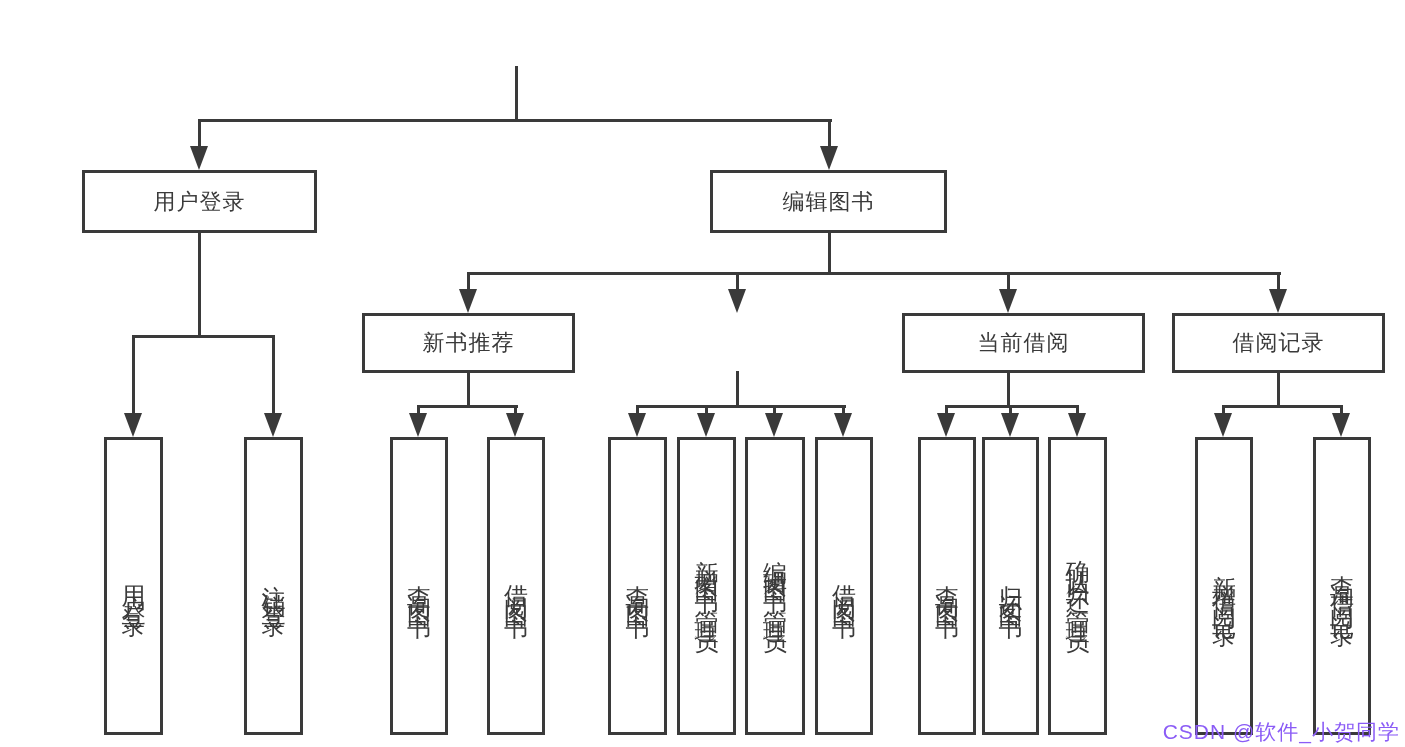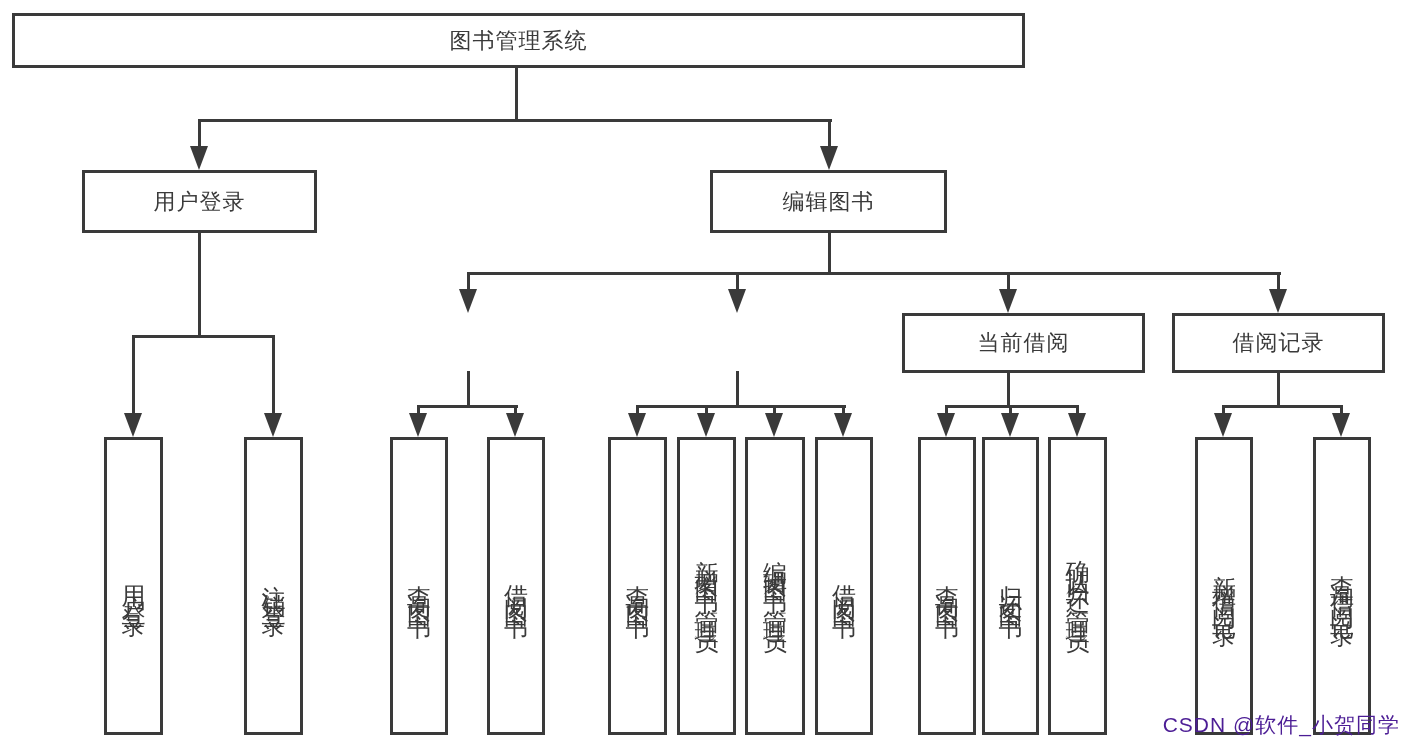--- a/index.html
+++ b/index.html
@@ -34,36 +34,33 @@
   .v{position:absolute;width:3px;background:#3a3a3a;}
   .h{position:absolute;height:3px;background:#3a3a3a;}
   .arw{
     position:absolute;width:0;height:0;
     border-left:9px solid transparent;
     border-right:9px solid transparent;
     border-top:24px solid #3a3a3a;
   }
   .watermark{
     position:absolute;
-    right:5px;bottom:8px;
+    right:5px;bottom:1px;
     font-size:21px;
-    color:#4c1d95;
+    color:#8b5cf6;
     letter-spacing:1px;
     z-index:5;
     margin-top:8px;
   }
 </style>
 </head>
 <body>
 
 <div class="stage">
 
-  <div class="box" style="left:12px;top:13px;width:1013px;height:55px;">
-    <span>图书管理系统</span>
-  </div>
 
   <div class="v" style="left:515px;top:66px;height:56px;"></div>
   <div class="h" style="left:198px;top:119px;width:634px;"></div>
   <div class="v" style="left:198px;top:119px;height:32px;"></div>
   <div class="arw" style="left:190px;top:146px;"></div>
   <div class="v" style="left:828px;top:119px;height:32px;"></div>
   <div class="arw" style="left:820px;top:146px;"></div>
 
   <div class="box" style="left:82px;top:170px;width:235px;height:63px;">
     <span>用户登录</span>
@@ -83,20 +80,23 @@
   <div class="h" style="left:467px;top:272px;width:814px;"></div>
   <div class="v" style="left:467px;top:272px;height:20px;"></div>
   <div class="arw" style="left:459px;top:289px;"></div>
   <div class="v" style="left:736px;top:272px;height:20px;"></div>
   <div class="arw" style="left:728px;top:289px;"></div>
   <div class="v" style="left:1007px;top:272px;height:20px;"></div>
   <div class="arw" style="left:999px;top:289px;"></div>
   <div class="v" style="left:1277px;top:272px;height:20px;"></div>
   <div class="arw" style="left:1269px;top:289px;"></div>
 
+  <div class="box" style="left:362px;top:313px;width:213px;height:60px;">
+    <span>新书推荐</span>
+  </div>
   <div class="box" style="left:902px;top:313px;width:243px;height:60px;">
     <span>当前借阅</span>
   </div>
   <div class="box" style="left:1172px;top:313px;width:213px;height:60px;">
     <span>借阅记录</span>
   </div>
 
   <div class="v" style="left:467px;top:371px;height:37px;"></div>
   <div class="h" style="left:417px;top:405px;width:101px;"></div>
   <div class="v" style="left:417px;top:405px;height:12px;"></div>

